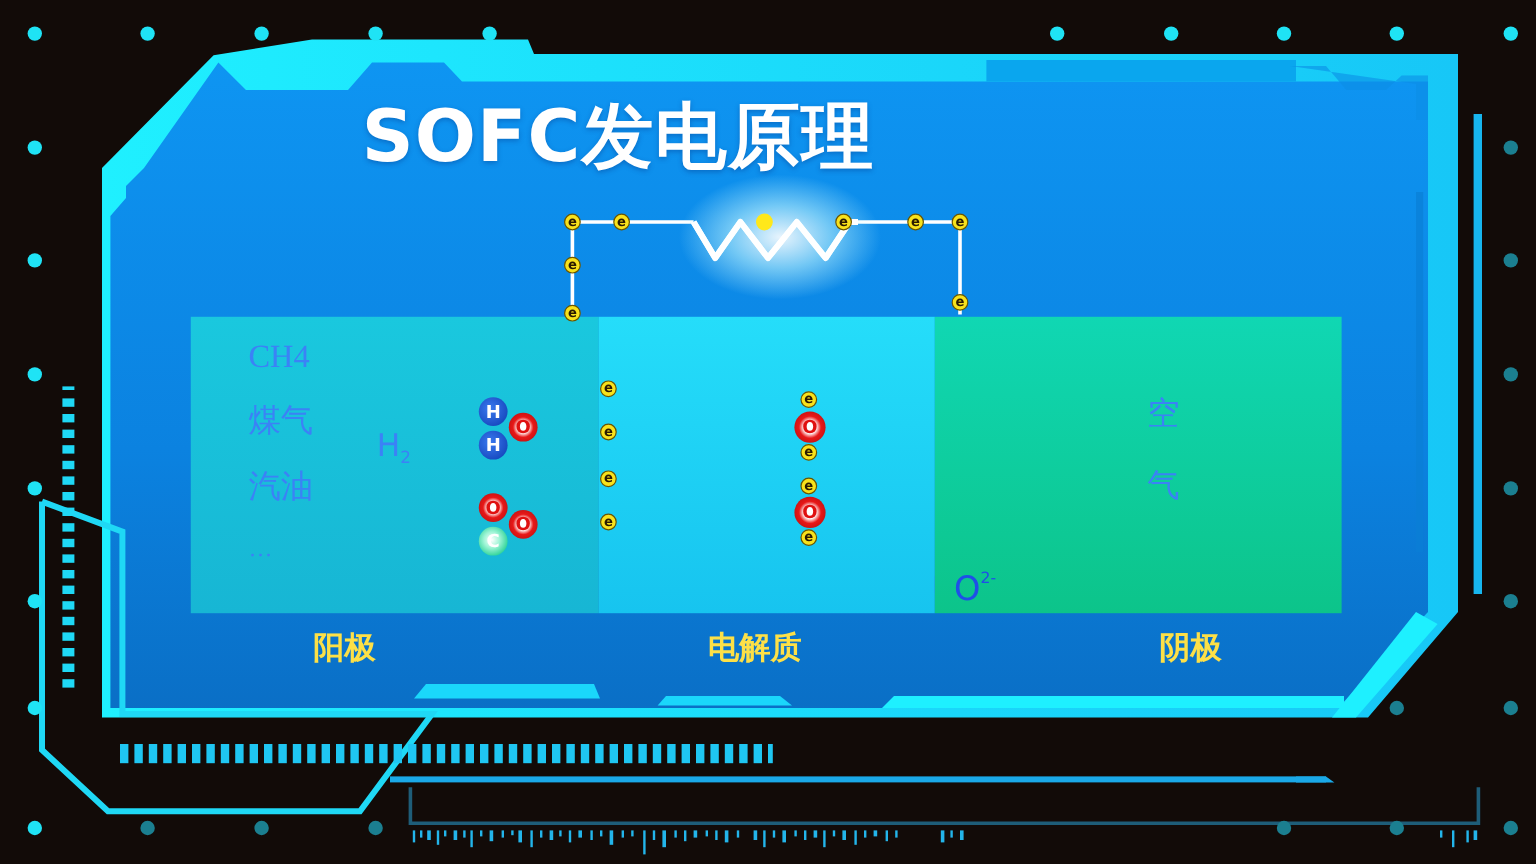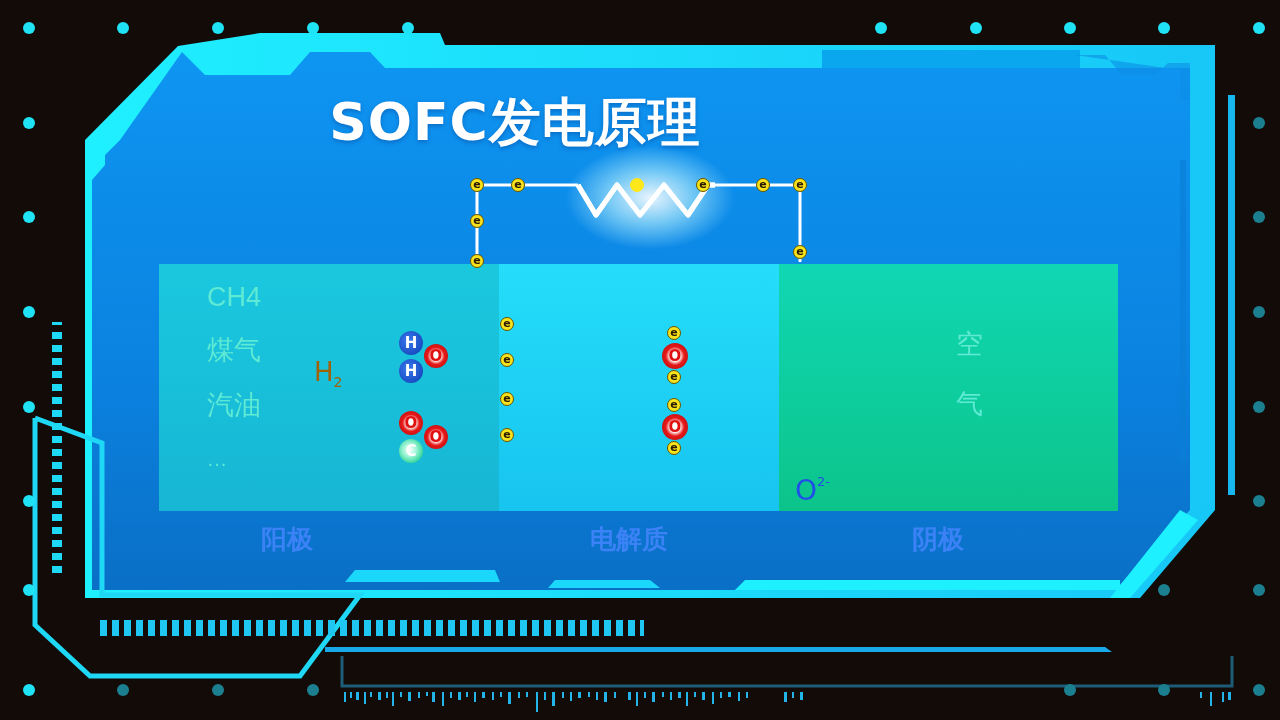--- a/index.html
+++ b/index.html
@@ -1,36 +1,36 @@
 <!DOCTYPE html>
 <html><head>
 <meta charset="utf-8">
 <style>
   html,body{margin:0;padding:0;}
   body{width:1280px;height:720px;overflow:hidden;background:#120b08;position:relative;font-family:"DejaVu Sans","Liberation Sans",sans-serif;}
   .abs{position:absolute;}
   .dot{position:absolute;width:12px;height:12px;border-radius:50%;background:#1fe3f5;}
   .dot.dim{background:#1b7f90;}
   #frame-svg{position:absolute;left:0;top:0;}
-  #title{position:absolute;left:0;width:1030px;top:88px;text-align:center;color:#fff;font-weight:bold;font-size:52px;letter-spacing:1px;font-family:"DejaVu Sans","Liberation Sans",sans-serif;text-shadow:0 2px 4px rgba(0,40,120,0.35);}
+  #title{position:absolute;left:0;width:1030px;top:74px;text-align:center;color:#fff;font-weight:bold;font-size:60px;letter-spacing:1px;font-family:"DejaVu Sans","Liberation Sans",sans-serif;text-shadow:0 2px 4px rgba(0,40,120,0.35);}
   .panel{position:absolute;top:264px;height:247px;}
   #anode-panel{left:159px;width:340px;background:linear-gradient(#1ac8de,#17b6d4);}
   #electrolyte-panel{left:499px;width:280px;background:linear-gradient(#25ddfa,#17c4ef);}
   #cathode-panel{left:779px;width:339px;background:linear-gradient(#10d7b3,#0cc48a);}
-  .fuel{position:absolute;color:#5eead4;font-size:27px;font-family:Liberation Sans, sans-serif;}
-  .label{position:absolute;color:#3b82f6;font-weight:bold;font-size:26px;top:522px;}
+  .fuel{position:absolute;color:#3b82f6;font-size:27px;font-family:Liberation Serif, serif;}
+  .label{position:absolute;color:#fde047;font-weight:bold;font-size:26px;top:522px;}
   .e{position:absolute;width:14px;height:14px;border-radius:50%;background:#f8e21b;border:1px solid #6a5500;box-sizing:border-box;color:#2a1a00;font-size:11px;line-height:11px;text-align:center;font-weight:bold;font-family:"DejaVu Sans",sans-serif;}
   .atom{position:absolute;width:24px;height:24px;border-radius:50%;color:#fff;font-weight:bold;font-size:15px;line-height:24px;text-align:center;font-family:"DejaVu Sans",sans-serif;box-sizing:border-box;}
   .atom.h{background:radial-gradient(circle at 40% 40%,#3a7af0,#0c3ab0);}
   .atom.o{background:radial-gradient(circle at 50% 50%,#ffffff 0,#ffffff 28%,#e81818 50%,#a80d0d 100%);color:#e01010;}
   .atom.c{background:radial-gradient(circle at 45% 45%,#ffffff 0,#9ff5d6 35%,#1dcf8f 80%);color:#fff;}
   #glow{position:absolute;left:565px;top:145px;width:170px;height:105px;border-radius:50%;background:radial-gradient(ellipse at center,rgba(255,255,255,0.9) 0,rgba(200,250,255,0.55) 35%,rgba(120,220,255,0) 70%);}
   #o2-label{position:absolute;left:795px;top:474px;color:#1f4fe8;font-size:28px;}
   #o2-label sup{font-size:13px;position:relative;top:-4px;}
-  #h2-label{position:absolute;left:314px;top:357px;color:#a16207;font-size:26px;}
+  #h2-label{position:absolute;left:314px;top:357px;color:#3b82f6;font-size:26px;}
   #h2-label sub{font-size:14px;}
 </style>
 </head>
 <body>
 
 <svg id="frame-svg" width="1280" height="720" viewBox="0 0 1280 720">
   <defs>
     <linearGradient id="innerBlue" x1="0" y1="0" x2="0" y2="1">
       <stop offset="0" stop-color="#0e95f2"></stop>
       <stop offset="0.6" stop-color="#0b82e0"></stop>
@@ -302,13 +302,13 @@
   <div class="e" style="left:667px;top:441px">e</div>
 </div>
 
 <div id="o2-label"><span>O</span><sup>2-</sup></div>
 
 <div class="fuel" style="left:956px;top:326px">空</div>
 <div class="fuel" style="left:956px;top:386px">气</div>
 
 <div class="label" style="left:261px">阳极</div>
 <div class="label" style="left:590px">电解质</div>
-<div class="label" style="left:912px">阴极</div>
+<div class="label" style="left:966px">阴极</div>
 
 </body></html>

